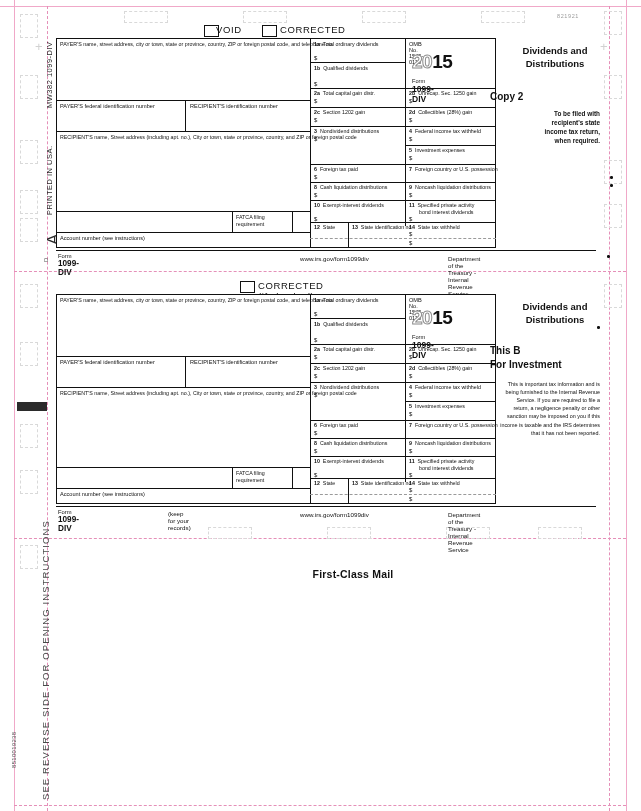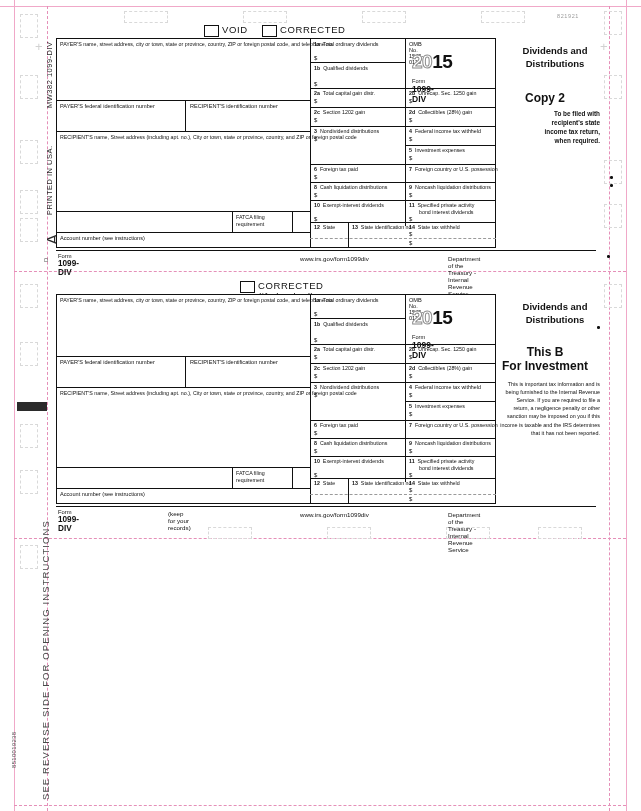--- a/index.html
+++ b/index.html
@@ -46,21 +46,21 @@
   .num{font-weight:bold;}
   .dollar{position:absolute;font-size:6px;color:#111;}
 
   .hdr-omb{position:absolute;font-size:5.6px;color:#111;}
   .year{position:absolute;font-size:19px;font-weight:bold;color:#111;letter-spacing:-.5px;line-height:1;}
   .year .hollow{color:#fff;-webkit-text-stroke:1px #8e8e8e;}
   .formno{position:absolute;font-size:5.6px;color:#111;}
   .formno b{font-size:8.5px;}
 
   .title{position:absolute;font-size:9.5px;font-weight:bold;color:#111;text-align:center;line-height:1.32;}
-  .copy{position:absolute;font-size:12px;font-weight:bold;color:#111;text-align:center;}
+  .copy{position:absolute;font-size:10px;font-weight:bold;color:#111;text-align:left;}
   .copynote{position:absolute;font-size:6.4px;font-weight:bold;color:#111;text-align:right;line-height:1.42;}
   .copysmall{position:absolute;font-size:5.4px;color:#111;text-align:right;line-height:1.5;}
 
   .foot{position:absolute;font-size:5.8px;color:#111;}
   .foot b{font-size:8.2px;}
   .footc{position:absolute;font-size:6.2px;color:#111;}
 
   .mail{position:absolute;text-align:center;}
   .mail .l1{font-size:10.5px;font-weight:bold;color:#111;letter-spacing:.2px;}
   .mail .l2{font-size:9px;font-weight:bold;color:#111;letter-spacing:.2px;margin-top:2px;line-height:1.45;}
@@ -118,21 +118,21 @@
   <div style="position:absolute;left:557px;top:13px;font-size:5.5px;color:#9a9a9a;letter-spacing:.6px;">821921</div>
 
   <div class="vtext" style="left:45px;top:108px;transform:rotate(-90deg);">MW382 1099-DIV</div>
   <div class="vtext" style="left:45px;top:215px;transform:rotate(-90deg);">PRINTED IN USA.</div>
   <div class="bigA" style="left:44px;top:245px;transform:rotate(-90deg);">A</div>
   <div class="vtext code" style="left:43px;top:262px;transform:rotate(-90deg);">D</div>
 
   <div class="form">
 
     <div class="chk" style="left:204px;top:25px;width:13px;height:10px;"></div>
-    <div class="voidrow" style="left:222px;top:24px;text-align:right;">VOID</div>
+    <div class="voidrow" style="left:216px;top:24px;text-align:right;">VOID</div>
     <div class="chk" style="left:262px;top:25px;width:13px;height:10px;"></div>
     <div class="voidrow" style="left:280px;top:24px;">CORRECTED</div>
 
     <div class="grid" style="left:56px;top:38px;width:440px;height:210px;"></div>
 
     <div class="cell bl" style="left:310px;top:38px;width:0;height:210px;"></div>
     <div class="cell bl" style="left:405px;top:38px;width:0;height:58px;"></div>
     <div class="cell bl" style="left:405px;top:96px;width:0;height:130px;"></div>
 
     <div class="lbl" style="left:60px;top:41px;">PAYER'S name, street address, city or town, state or province, country, ZIP or foreign postal code, and telephone no.</div>
@@ -336,18 +336,19 @@
     <div class="foot" style="left:58px;top:509px;">
       <span>Form</span>
       <b>1099-DIV</b>
     </div>
     <div class="footc" style="left:168px;top:510px;">(keep for your records)</div>
     <div class="footc" style="left:300px;top:511px;">www.irs.gov/form1099div</div>
     <div class="footc" style="left:448px;top:511px;">Department of the Treasury - Internal Revenue Service</div>
   </div>
 
   <div class="mail" style="left:253px;top:568px;width:200px;">
+    <div class="l1">First-Class Mail</div>
   </div>
 
   <div class="vtext big" style="left:40px;top:800px;transform:rotate(-90deg);">SEE REVERSE SIDE FOR OPENING INSTRUCTIONS</div>
   <div class="vtext code" style="left:11px;top:768px;transform:rotate(-90deg);">8510019238</div>
 
 </div>
 
 </body></html>

